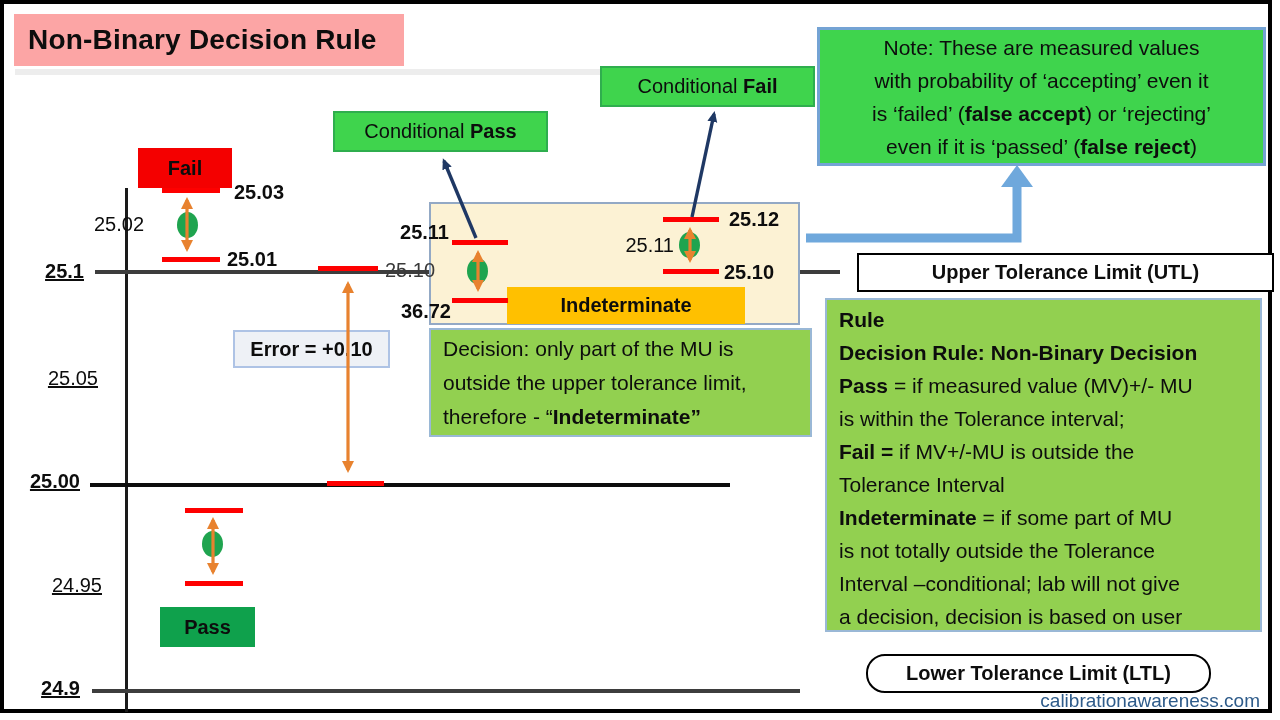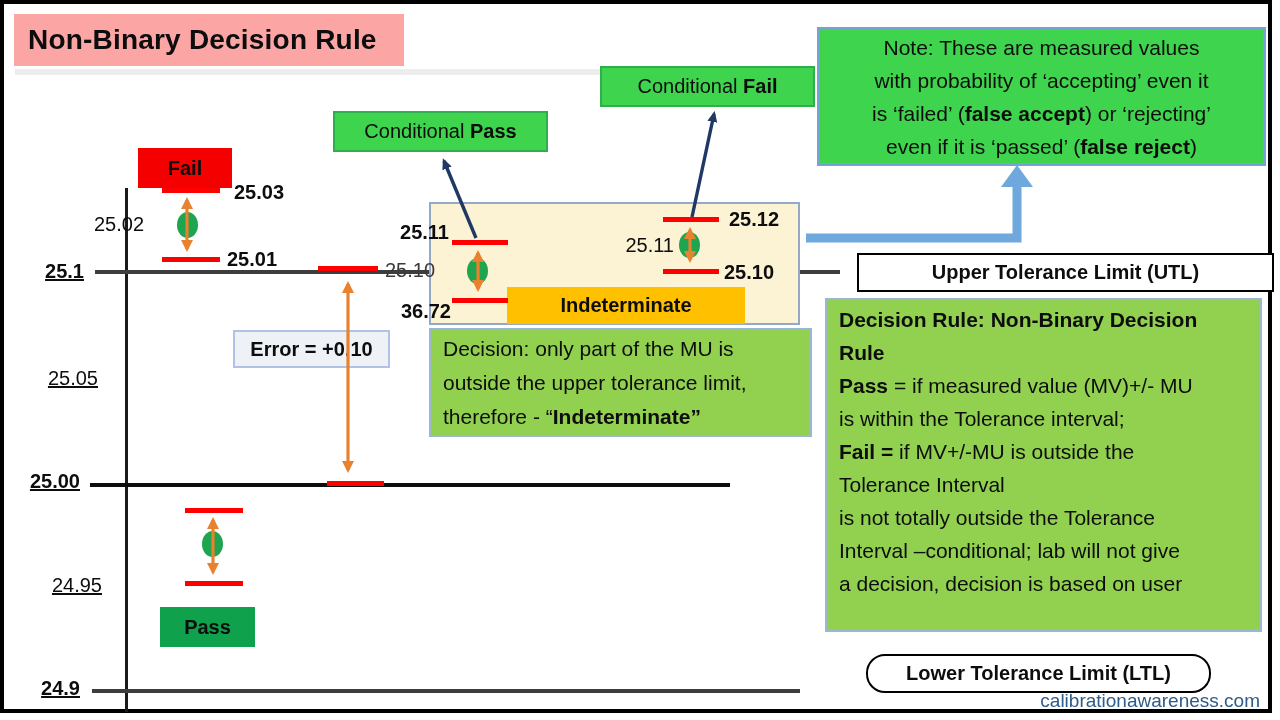--- a/index.html
+++ b/index.html
@@ -98,26 +98,27 @@
 <div class="abs tolbox" style="left:857px;top:253px;width:417px;height:39px;line-height:35px;">Upper Tolerance Limit (UTL)</div>
 <div class="abs tolbox" style="left:866px;top:654px;width:345px;height:39px;line-height:35px;border-radius:19px;">Lower Tolerance Limit (LTL)</div>
 
 <div class="abs greenbox decision">
   <div>Decision: only part of the MU is</div>
   <div>outside the upper tolerance limit,</div>
   <div><span>therefore - “</span><span class="b">Indeterminate”</span></div>
 </div>
 
 <div class="abs greenbox drule">
+  <div><span class="b">Rule</span><span></span></div>
   <div><span class="b">Decision Rule: Non-Binary Decision</span><span></span></div>
-  <div><span class="b">Rule</span><span></span></div>
   <div><span class="b">Pass</span><span> = if measured value (MV)+/- MU</span></div>
   <div><span class="b"></span><span>is within the Tolerance interval;</span></div>
   <div><span class="b">Fail =</span><span> if MV+/-MU is outside the</span></div>
   <div><span class="b"></span><span>Tolerance Interval</span></div>
+  <div><span class="b">Indeterminate</span><span> = if some part of MU</span></div>
   <div><span class="b"></span><span>is not totally outside the Tolerance</span></div>
   <div><span class="b"></span><span>Interval –conditional; lab will not give</span></div>
   <div><span class="b"></span><span>a decision, decision is based on user</span></div>
 </div>
 
 <div class="abs watermark">calibrationawareness.com</div>
 
 <svg class="overlay" width="1280" height="720" viewBox="0 0 1280 720">
   <defs>
     <marker id="oh" markerUnits="userSpaceOnUse" markerWidth="16" markerHeight="14" refX="9" refY="6" orient="auto-start-reverse">

